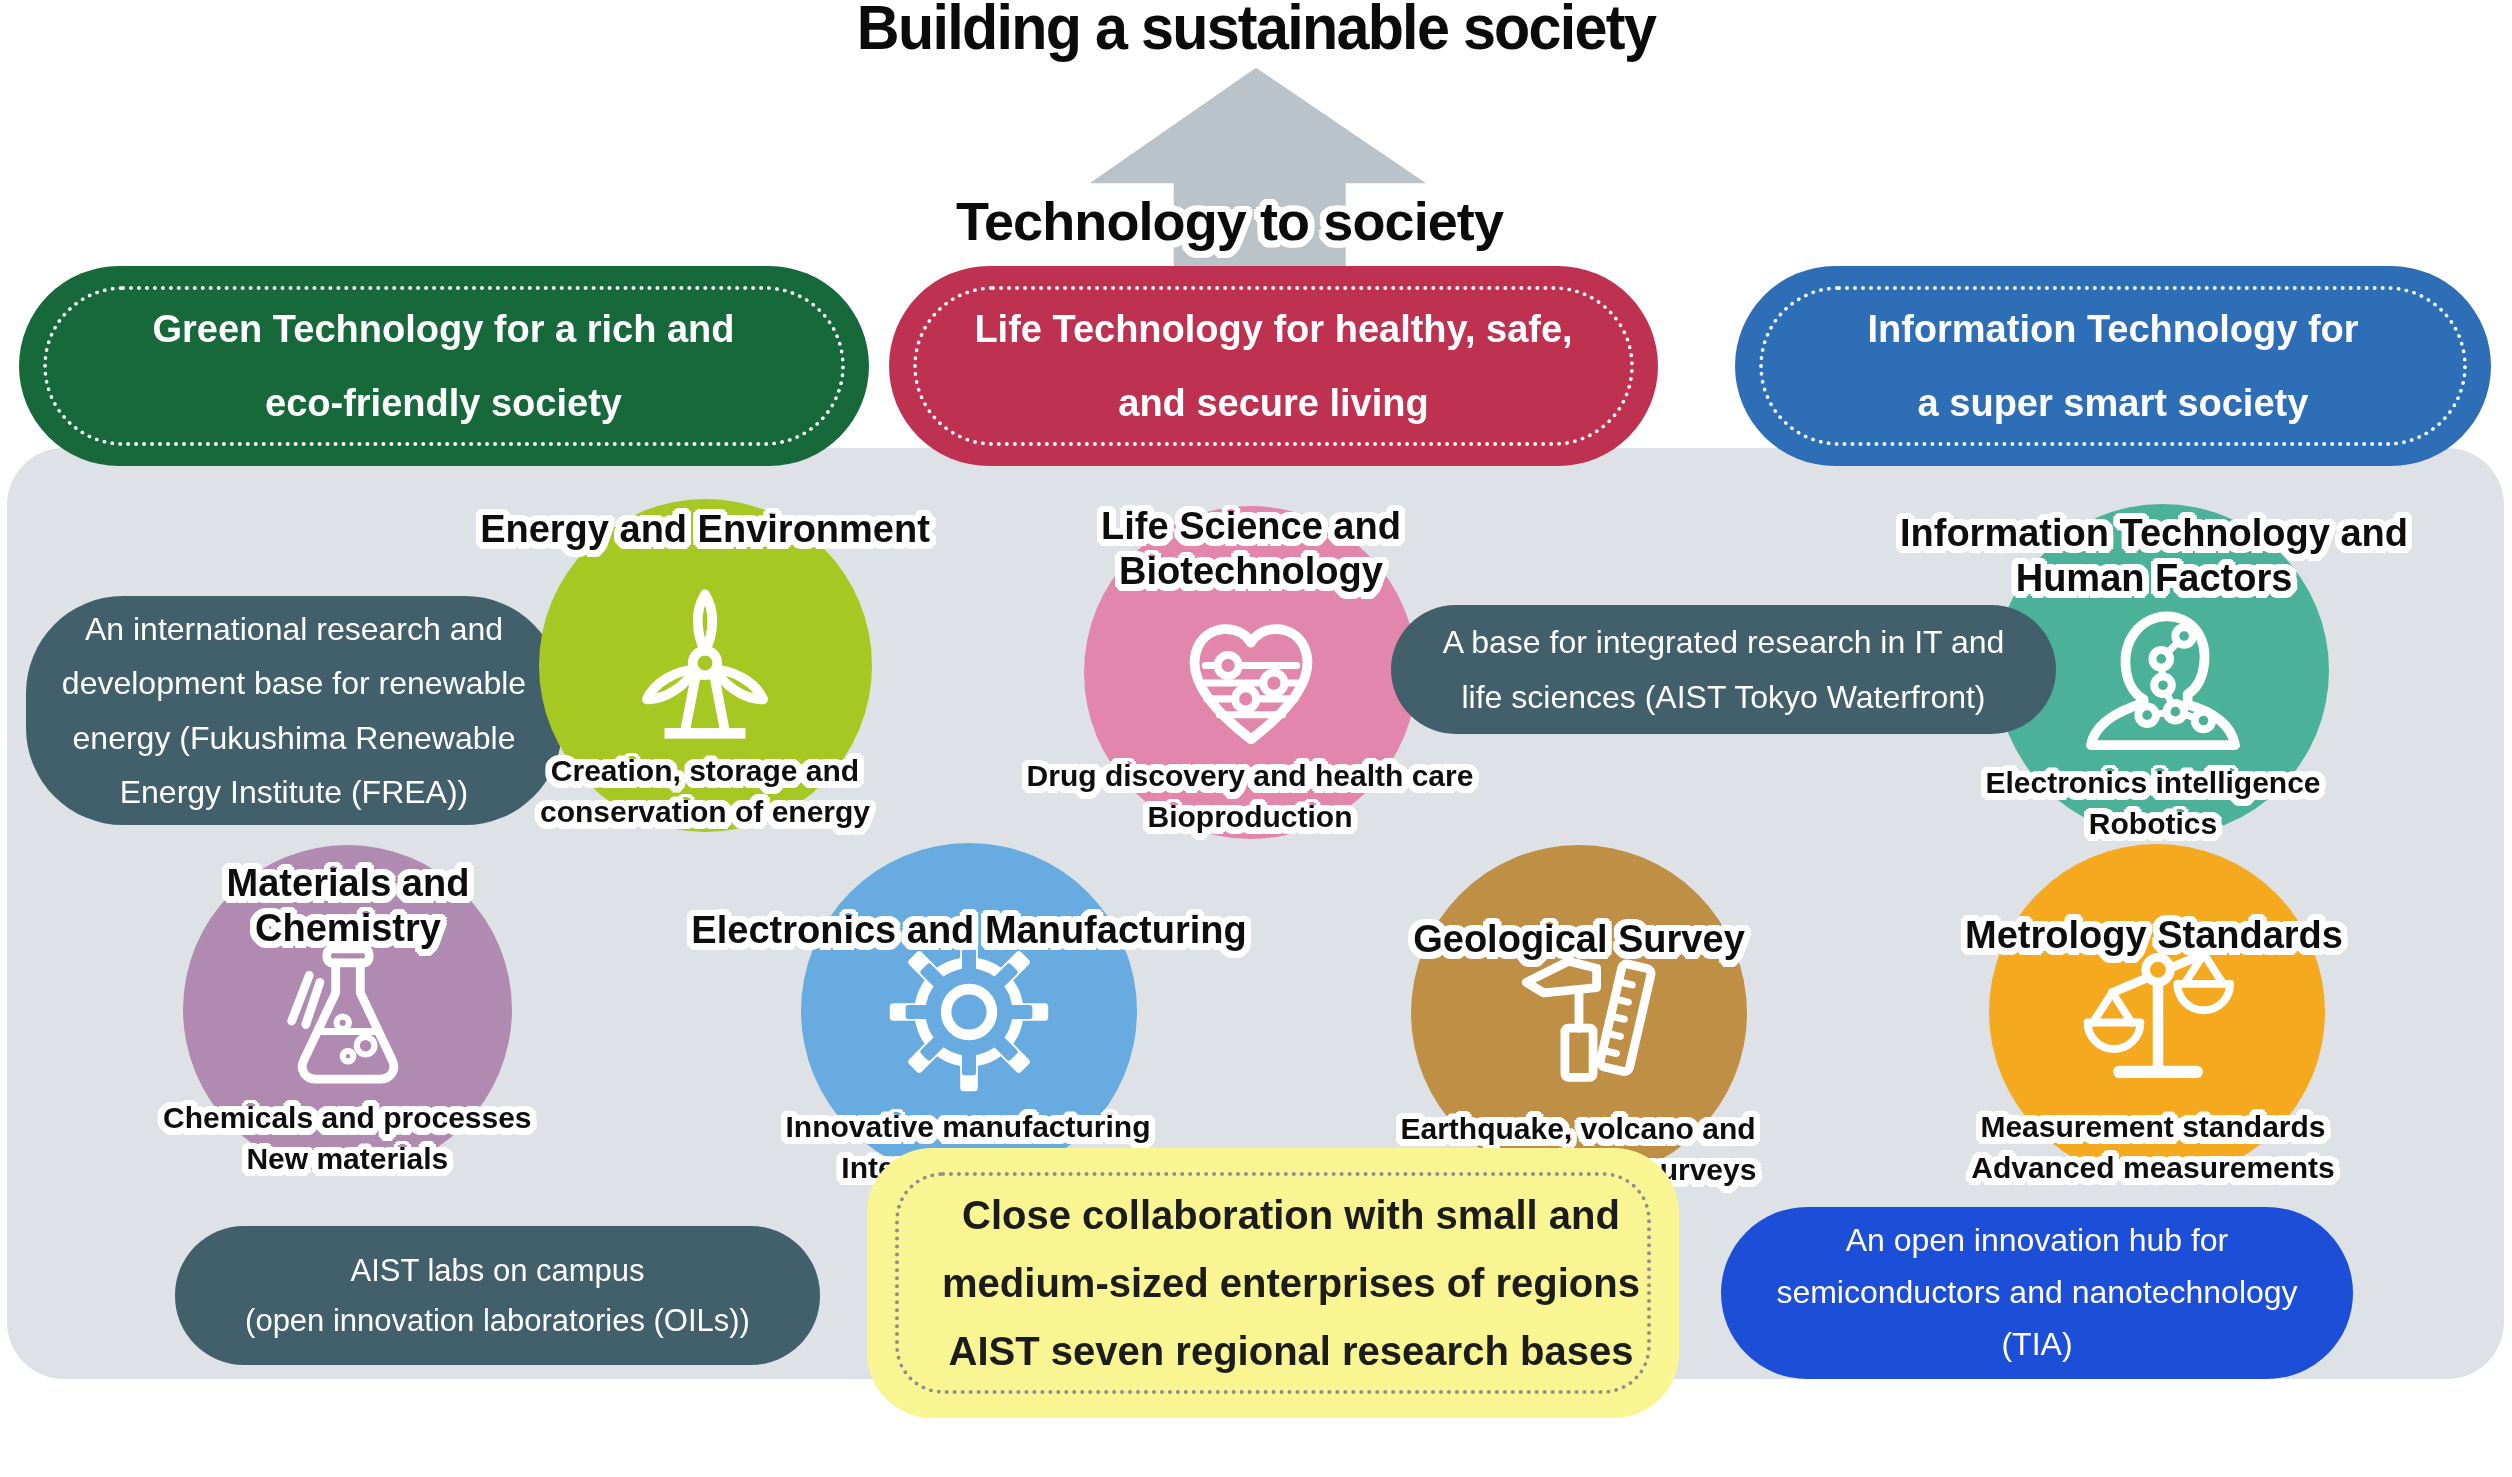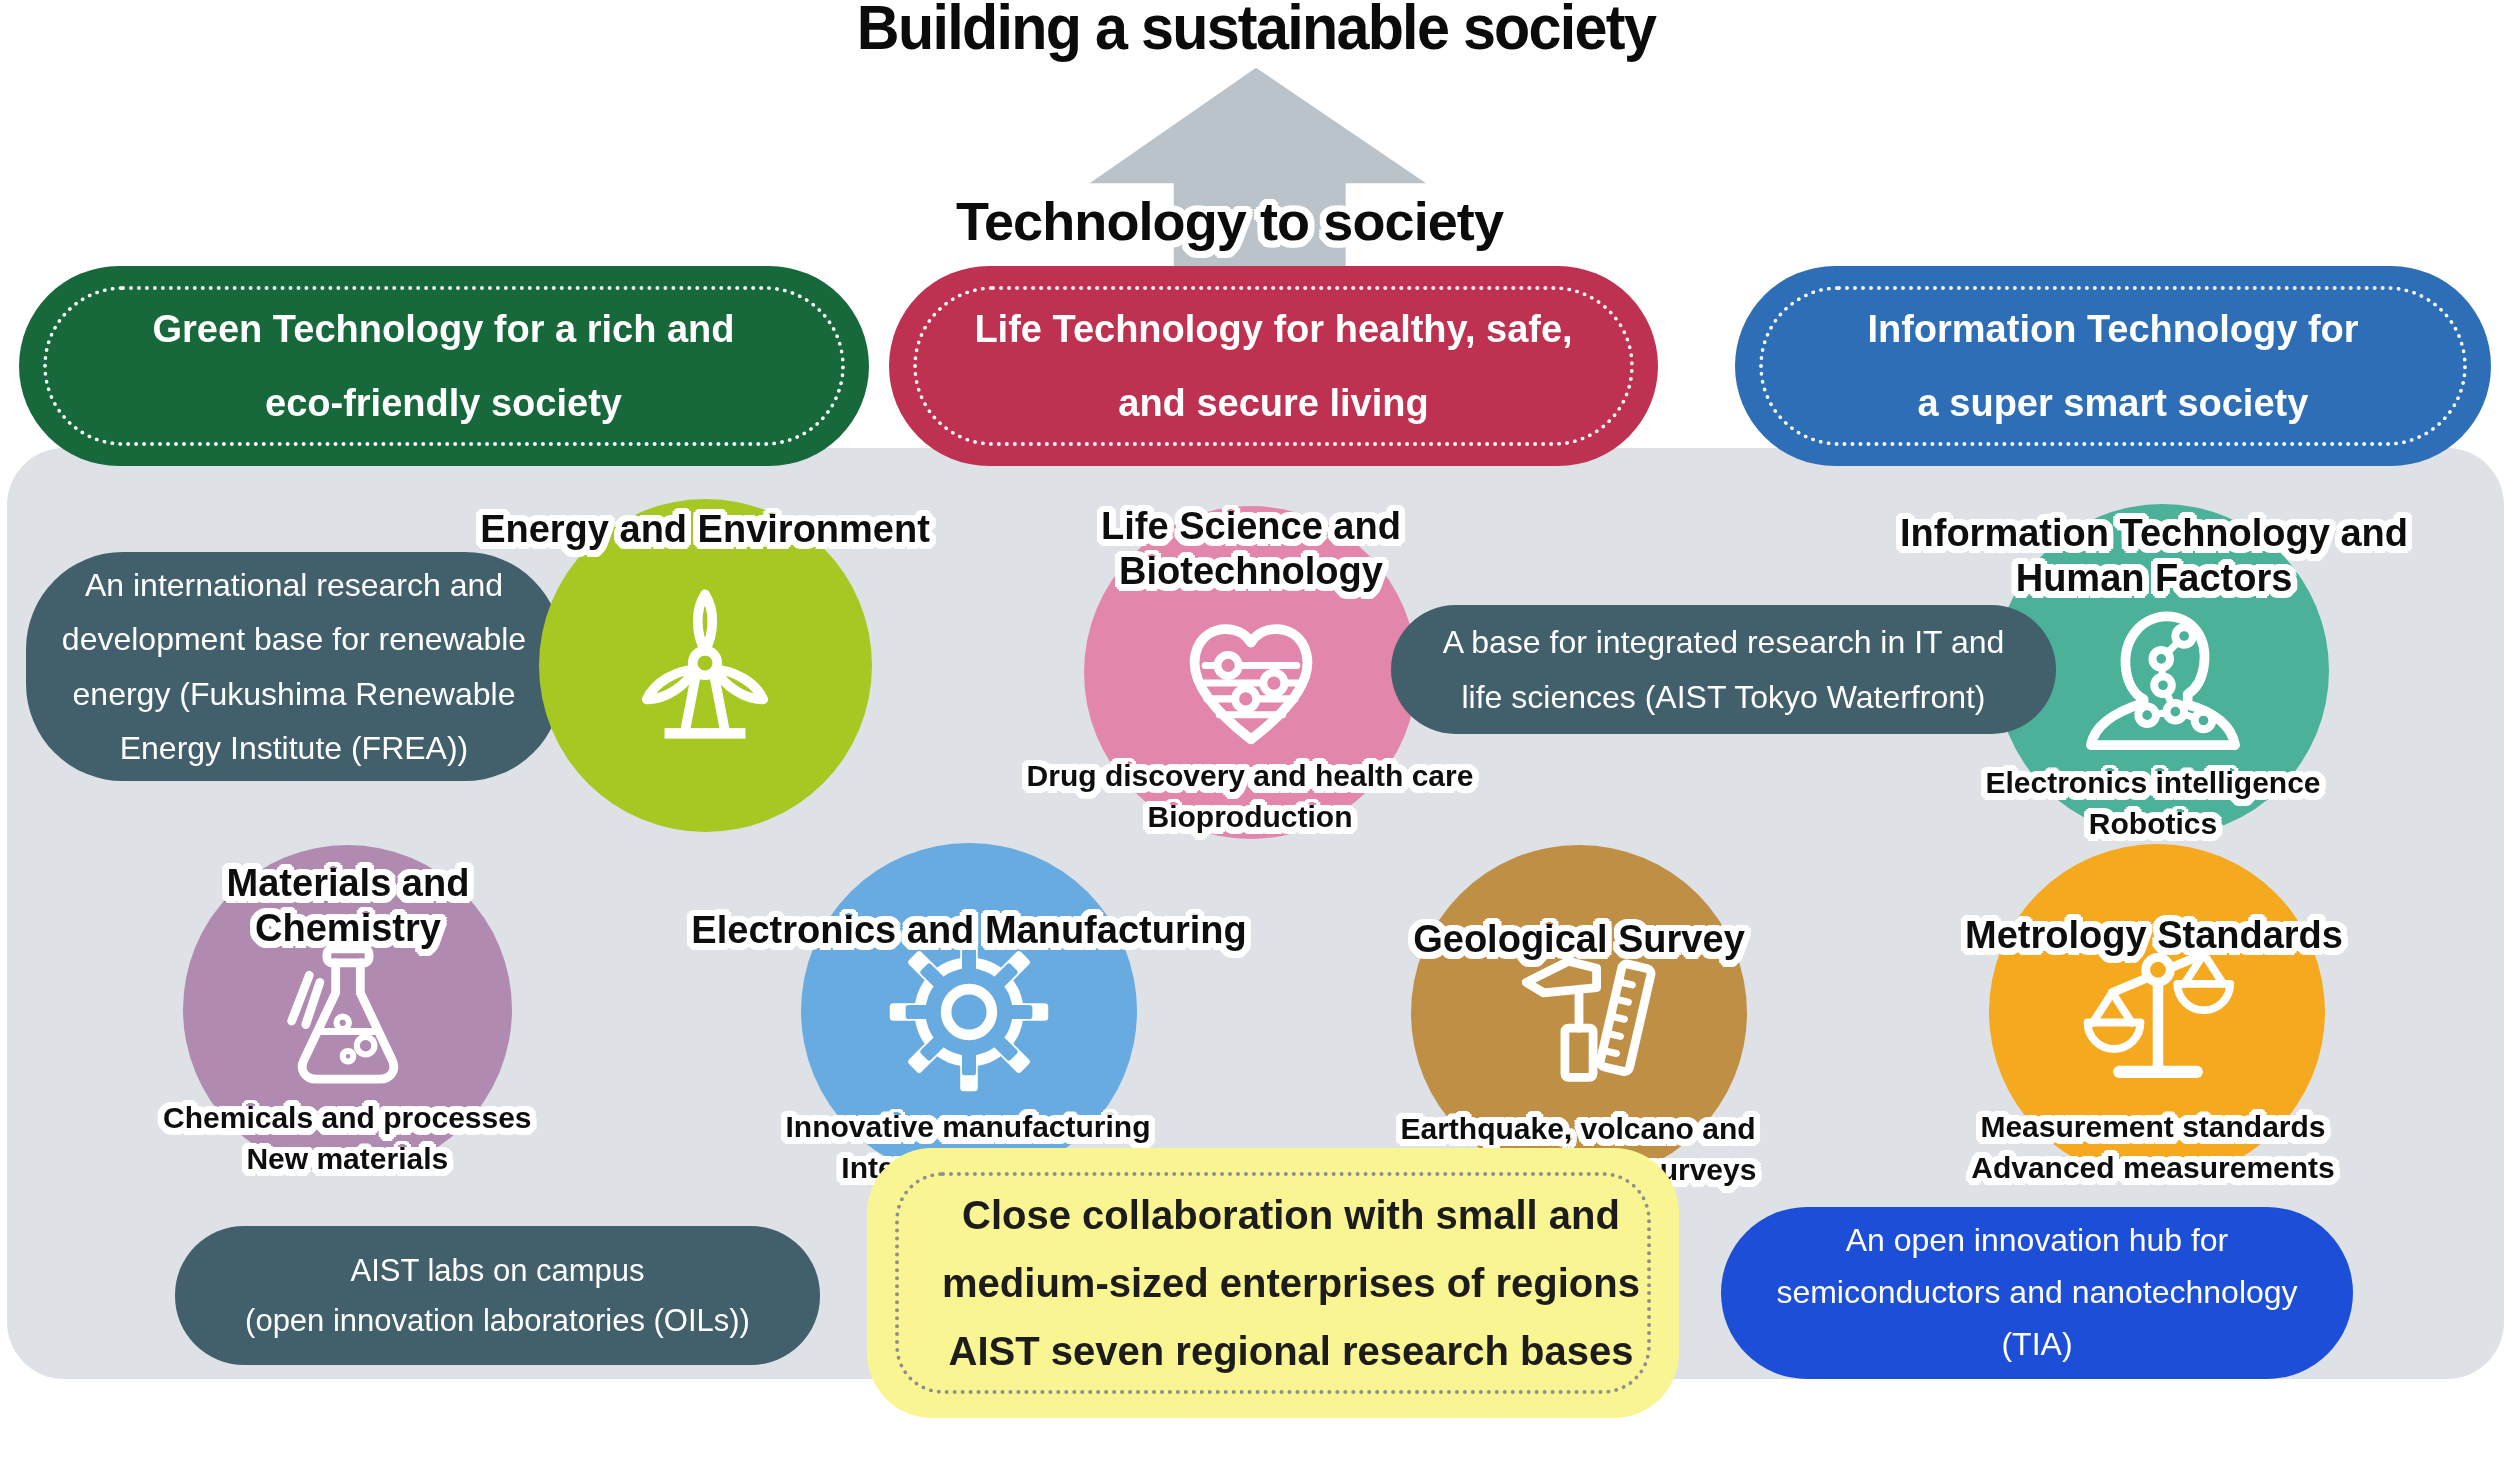--- a/index.html
+++ b/index.html
@@ -135,21 +135,21 @@
     <span class="dotline"></span>
     <span class="pill-text">Life Technology for healthy, safe,
 and secure living</span>
   </div>
   <div class="pill" id="pill-info" style="background-color: rgb(46, 110, 182);">
     <span class="dotline"></span>
     <span class="pill-text">Information Technology for
 a super smart society</span>
   </div>
 
-  <div class="darkbox" id="box-frea" style="background-color: rgb(66, 96, 107);">
+  <div class="darkbox" id="box-frea" style="background-color: rgb(66, 96, 107); margin-top: 44px;">
     <span>An international research and
 development base for renewable
 energy (Fukushima Renewable
 Energy Institute (FREA))</span>
   </div>
 
   <div class="dept" id="dept-energy" style="background-color: rgb(167, 200, 34);"></div>
   <div class="dept" id="dept-life" style="background-color: rgb(226, 135, 171);"></div>
   <div class="dept" id="dept-it" style="background-color: rgb(75, 177, 153);"></div>
   <div class="dept" id="dept-materials" style="background-color: rgb(177, 138, 177);"></div>
@@ -258,20 +258,22 @@
   <div class="dept-title outlined" id="title-life">Life Science and
 Biotechnology</div>
   <div class="dept-title outlined" id="title-it">Information Technology and
 Human Factors</div>
   <div class="dept-title outlined" id="title-materials">Materials and
 Chemistry</div>
   <div class="dept-title outlined" id="title-electronics">Electronics and Manufacturing</div>
   <div class="dept-title outlined" id="title-geological">Geological Survey</div>
   <div class="dept-title outlined" id="title-metrology">Metrology Standards</div>
 
+  <div class="dept-caption outlined" id="cap-energy">Creation, storage and
+conservation of energy</div>
   <div class="dept-caption outlined" id="cap-life">Drug discovery and health care
 Bioproduction</div>
   <div class="dept-caption outlined" id="cap-it">Electronics intelligence
 Robotics</div>
   <div class="dept-caption outlined" id="cap-materials">Chemicals and processes
 New materials</div>
   <div class="dept-caption outlined" id="cap-electronics">Innovative manufacturing
 Internet of Things</div>
   <div class="dept-caption outlined" id="cap-geological">Earthquake, volcano and
 natural resource surveys</div>

